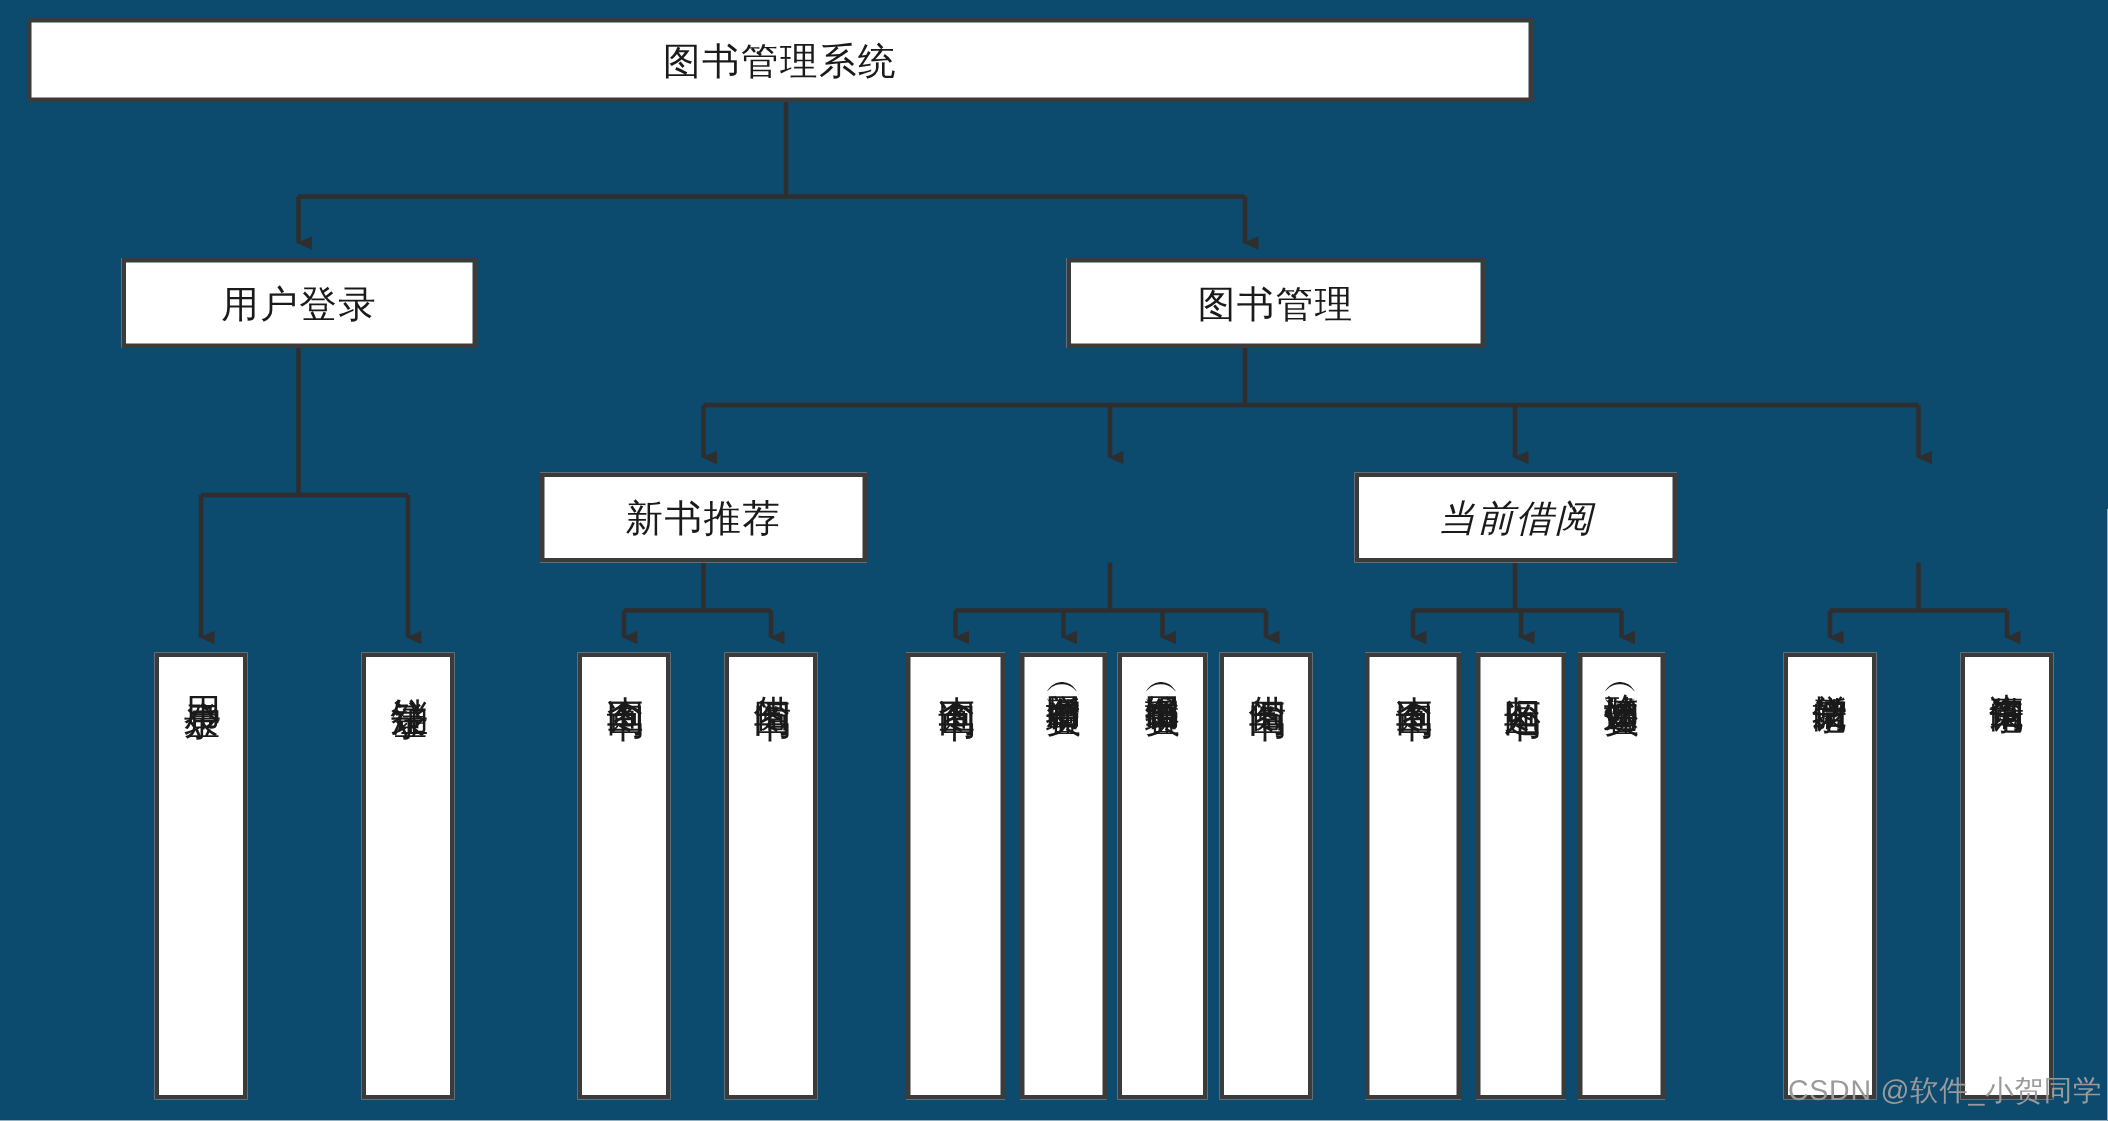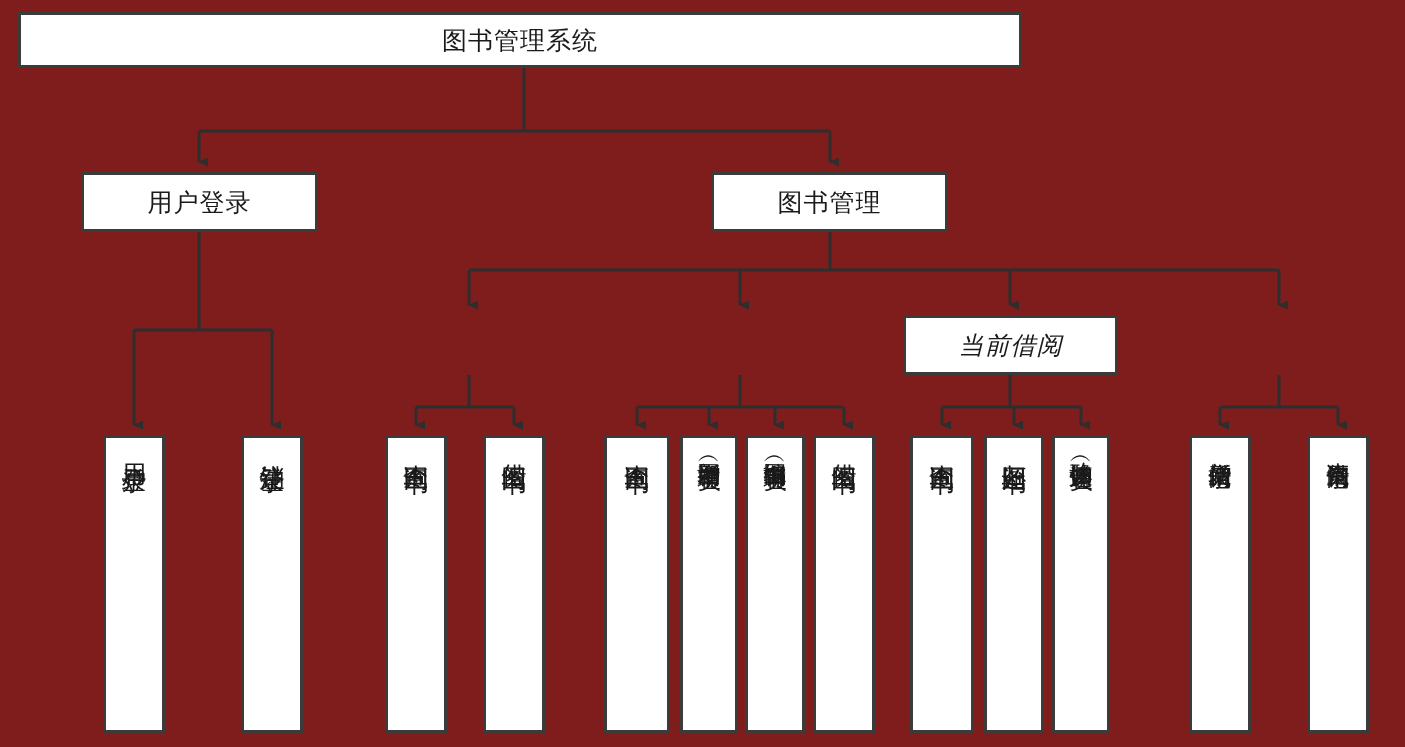--- a/index.html
+++ b/index.html
@@ -7,21 +7,21 @@
     padding: 0;
     background: #ffffff;
   }
   body {
     font-family: "Liberation Sans", "DejaVu Sans", sans-serif;
   }
   #diagram-root {
     position: relative;
     width: 1405px;
     height: 747px;
-    background: #7f1d1d;
+    background: #0c4a6e;
     overflow: hidden;
   }
   #edge-layer {
     position: absolute;
     left: 0;
     top: 0;
     width: 1405px;
     height: 747px;
   }
   .node {
@@ -121,24 +121,27 @@
     </g>
   </svg>
 
   <div class="node horizontal" style="left:18px; top:12px; width:1004px; height:56px;">
     <span>图书管理系统</span>
   </div>
 
   <div class="node horizontal" style="left:81px; top:172px; width:237px; height:60px;">
     <span>用户登录</span>
   </div>
-  <div class="node horizontal" style="left:711px; top:172px; width:237px; height:60px;justify-content:center;">
+  <div class="node horizontal" style="left:711px; top:172px; width:279px; height:60px;justify-content:center;">
     <span>图书管理</span>
   </div>
 
+  <div class="node horizontal" style="left:360px; top:315px; width:218px; height:60px;">
+    <span>新书推荐</span>
+  </div>
   <div class="node horizontal" style="left:903px; top:315px; width:215px; height:60px;font-style:italic;">
     <span>当前借阅</span>
   </div>
 
   <div class="node vertical" style="left:103px; top:435px; width:62px; height:298px;">
     <span class="vlabel">用户登录</span>
   </div>
   <div class="node vertical" style="left:241px; top:435px; width:62px; height:298px;">
     <span class="vlabel">注销登录</span>
   </div>
@@ -169,14 +172,15 @@
   <div class="node vertical" style="left:1052px; top:435px; width:58px; height:298px;">
     <span class="vlabel small">确认归还（管理员）</span>
   </div>
   <div class="node vertical" style="left:1189px; top:435px; width:62px; height:298px;">
     <span class="vlabel small">新增借阅记录</span>
   </div>
   <div class="node vertical" style="left:1307px; top:435px; width:62px; height:298px;">
     <span class="vlabel small">查询借阅记录</span>
   </div>
 
+  <div class="watermark" style="left:1192px; top:714px;">CSDN @软件_小贺同学</div>
 
 </div>
 
 </body></html>

